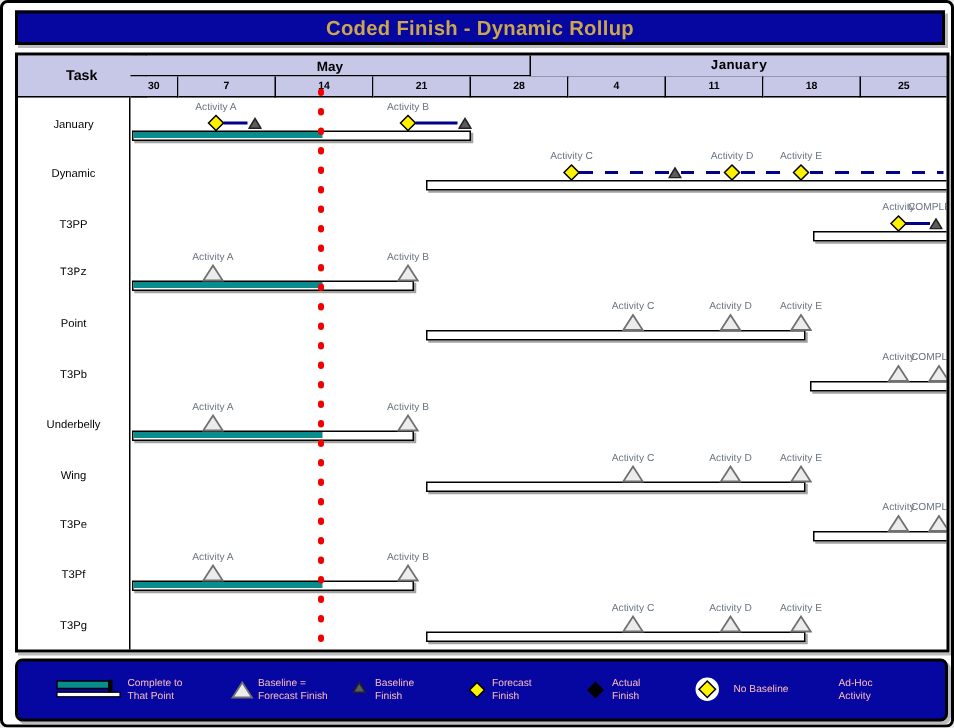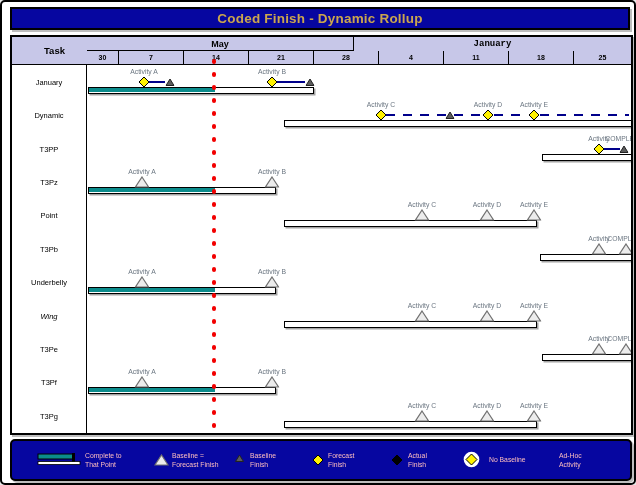--- a/index.html
+++ b/index.html
@@ -63,25 +63,25 @@
       <div class="hdr-cell week-label" style="left: 312px; top: 49px; width: 65px; height: 14px; border-bottom: 1px solid rgb(0, 0, 0); border-right: 1px solid rgb(0, 0, 0);">28</div>
       <div class="hdr-cell week-label" style="left: 377px; top: 49px; width: 65px; height: 14px; border-bottom: 1px solid rgb(0, 0, 0); border-right: 1px solid rgb(0, 0, 0);">4</div>
       <div class="hdr-cell week-label" style="left: 442px; top: 49px; width: 65px; height: 14px; border-bottom: 1px solid rgb(0, 0, 0); border-right: 1px solid rgb(0, 0, 0);">11</div>
       <div class="hdr-cell week-label" style="left: 507px; top: 49px; width: 65px; height: 14px; border-bottom: 1px solid rgb(0, 0, 0); border-right: 1px solid rgb(0, 0, 0);">18</div>
       <div class="hdr-cell week-label" style="left: 572px; top: 49px; width: 57px; height: 14px; border-bottom: 1px solid rgb(0, 0, 0); border-right: none;">25</div>
     </div>
   <div id="task-col">
       <div class="task-name" style="top: 76px;">January</div>
       <div class="task-name" style="top: 109.36px;">Dynamic</div>
       <div class="task-name" style="top: 142.72px;">T3PP</div>
-      <div class="task-name" style="top: 176.08px;">T3Pz</div>
+      <div class="task-name" style="top: 176.08px; font-family: Liberation Mono, monospace;">T3Pz</div>
       <div class="task-name" style="top: 209.44px;">Point</div>
       <div class="task-name" style="top: 242.8px;">T3Pb</div>
       <div class="task-name" style="top: 276.16px;">Underbelly</div>
-      <div class="task-name" style="top: 309.52px; font-style: italic;">Wing</div>
+      <div class="task-name" style="top: 309.52px;">Wing</div>
       <div class="task-name" style="top: 342.88px;">T3Pe</div>
       <div class="task-name" style="top: 376.24px;">T3Pf</div>
       <div class="task-name" style="top: 409.6px;">T3Pg</div>
     </div>
   <div id="divider"></div>
   <div id="plot-clip">
       <div class="bar" style="left: 1px; top: 22px; width: 224px;">
         <div class="bar-fill" style="width: 126px;"></div>
       </div>
       <div class="conn solid" style="left: 62px; top: 16px; width: 16px;"></div>

